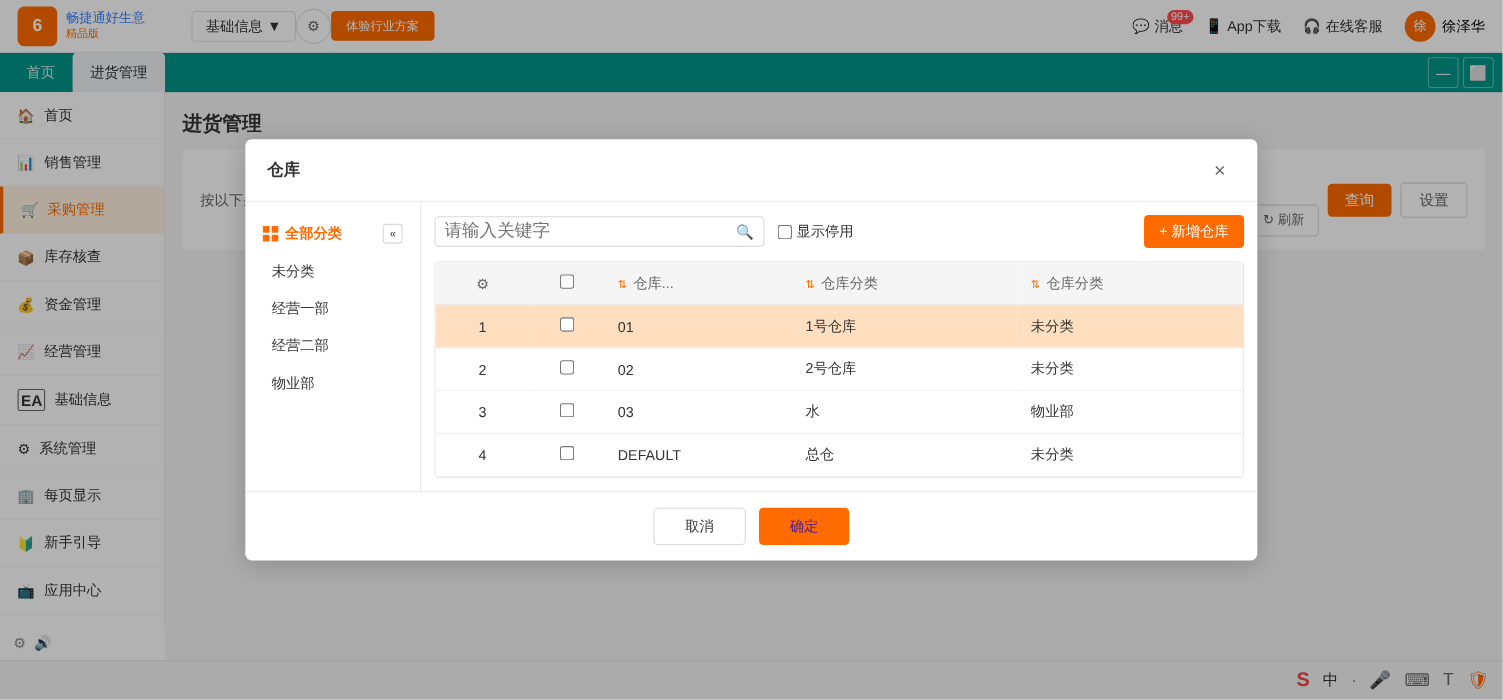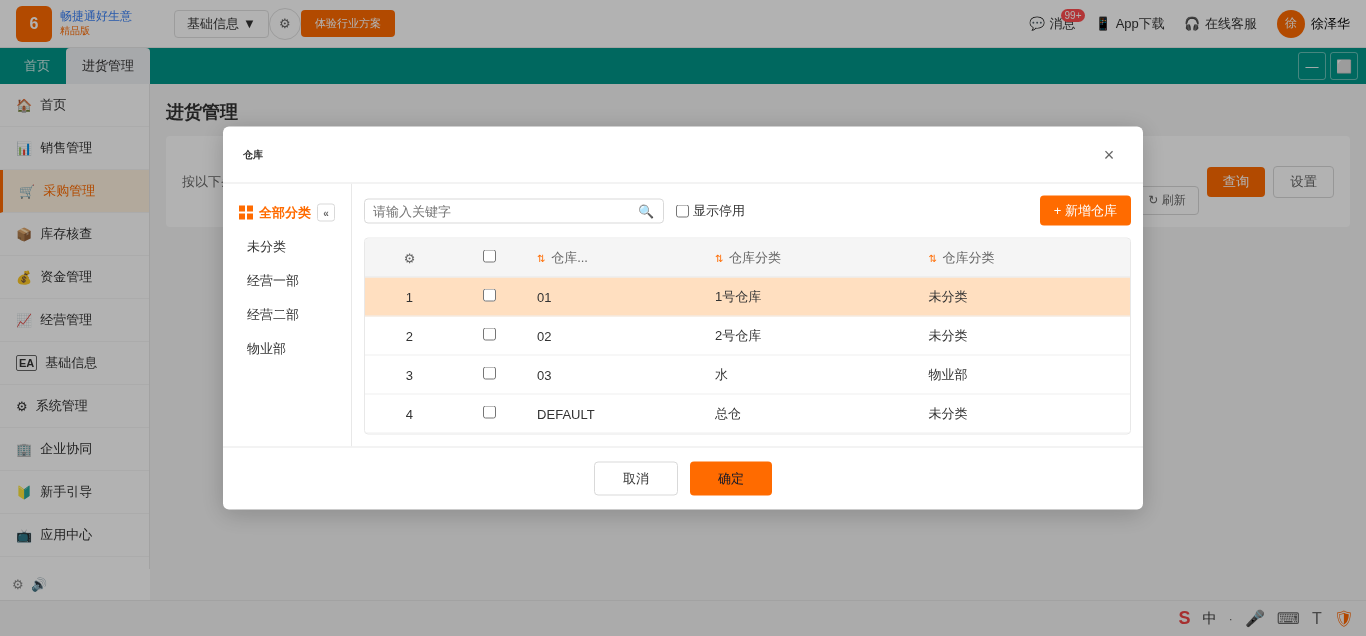--- a/index.html
+++ b/index.html
@@ -187,31 +187,31 @@
       max-height: 580px;
       z-index: 200;
       display: flex; flex-direction: column;
       box-shadow: 0 4px 24px rgba(0,0,0,0.2);
     }
     .modal-header {
       display: flex; align-items: center; justify-content: space-between;
       padding: 14px 20px;
       border-bottom: 1px solid #e8e8e8;
     }
-    .modal-title { font-size: 10px; font-weight: bold; color: #333; }
+    .modal-title { font-size: 15px; font-weight: bold; color: #333; }
     .modal-close {
       cursor: pointer; color: #666; font-size: 18px;
       width: 28px; height: 28px;
       display: flex; align-items: center; justify-content: center;
     }
     .modal-body {
       display: flex; flex: 1; overflow: hidden;
     }
     .modal-sidebar {
-      width: 129px;
+      width: 160px;
       border-right: 1px solid #e8e8e8;
       padding: 12px 0;
       flex-shrink: 0;
     }
     .category-header {
       display: flex; align-items: center; gap: 6px;
       padding: 8px 16px;
       color: #ff6b00; font-weight: bold; font-size: 13px;
       cursor: pointer;
     }
@@ -239,21 +239,21 @@
     }
     .search-box {
       display: flex; align-items: center;
       border: 1px solid #d9d9d9;
       border-radius: 4px;
       padding: 4px 8px;
       flex: 1; max-width: 300px;
     }
     .search-input {
       border: none; outline: none;
-      font-size: 13px; width: 100%;
+      font-size: 16px; width: 100%;
       color: #bbb;
     }
     .search-icon { color: #bbb; margin-left: 4px; }
     .show-disabled {
       display: flex; align-items: center; gap: 4px;
       font-size: 13px; color: #333;
     }
     .btn-add-warehouse {
       background: #ff6b00; color: white;
       border: none; padding: 6px 14px;
@@ -338,21 +338,21 @@
       padding: 14px 14px;
       border-top: 1px solid #e8e8e8;
     }
     .btn-cancel {
       background: #fff; color: #333;
       border: 1px solid #d9d9d9;
       padding: 7px 28px; border-radius: 4px;
       cursor: pointer; font-size: 13px;
     }
     .btn-confirm {
-      background: #ff6b00; color: #0f172a;
+      background: #ff6b00; color: #4c1d95;
       border: none;
       padding: 7px 28px; border-radius: 4px;
       cursor: pointer; font-size: 13px;
     }
 
     
     .bottom-bar {
       position: fixed;
       bottom: 0; left: 0; right: 0;
       height: 36px;
@@ -454,30 +454,30 @@
     </div>
     <div class="sidebar-item">
       <span>💰</span>
       <span>资金管理</span>
     </div>
     <div class="sidebar-item">
       <span>📈</span>
       <span>经营管理</span>
     </div>
     <div class="sidebar-item">
-      <span style="font-size:11px;font-weight:bold;border:1px solid #666;padding:1px 2px;border-radius:2px;">EA</span>
+      <span style="font-size:14px;font-weight:bold;border:1px solid #666;padding:1px 2px;border-radius:2px;">EA</span>
       <span>基础信息</span>
     </div>
     <div class="sidebar-item">
       <span>⚙</span>
       <span>系统管理</span>
     </div>
     <div class="sidebar-item">
       <span>🏢</span>
-      <span>企业协同</span>
+      <span>每页显示</span>
     </div>
     <div class="sidebar-item">
       <span>🔰</span>
       <span>新手引导</span>
     </div>
     <div class="sidebar-item">
       <span>📺</span>
       <span>应用中心</span>
     </div>
     <div class="sidebar-item">

